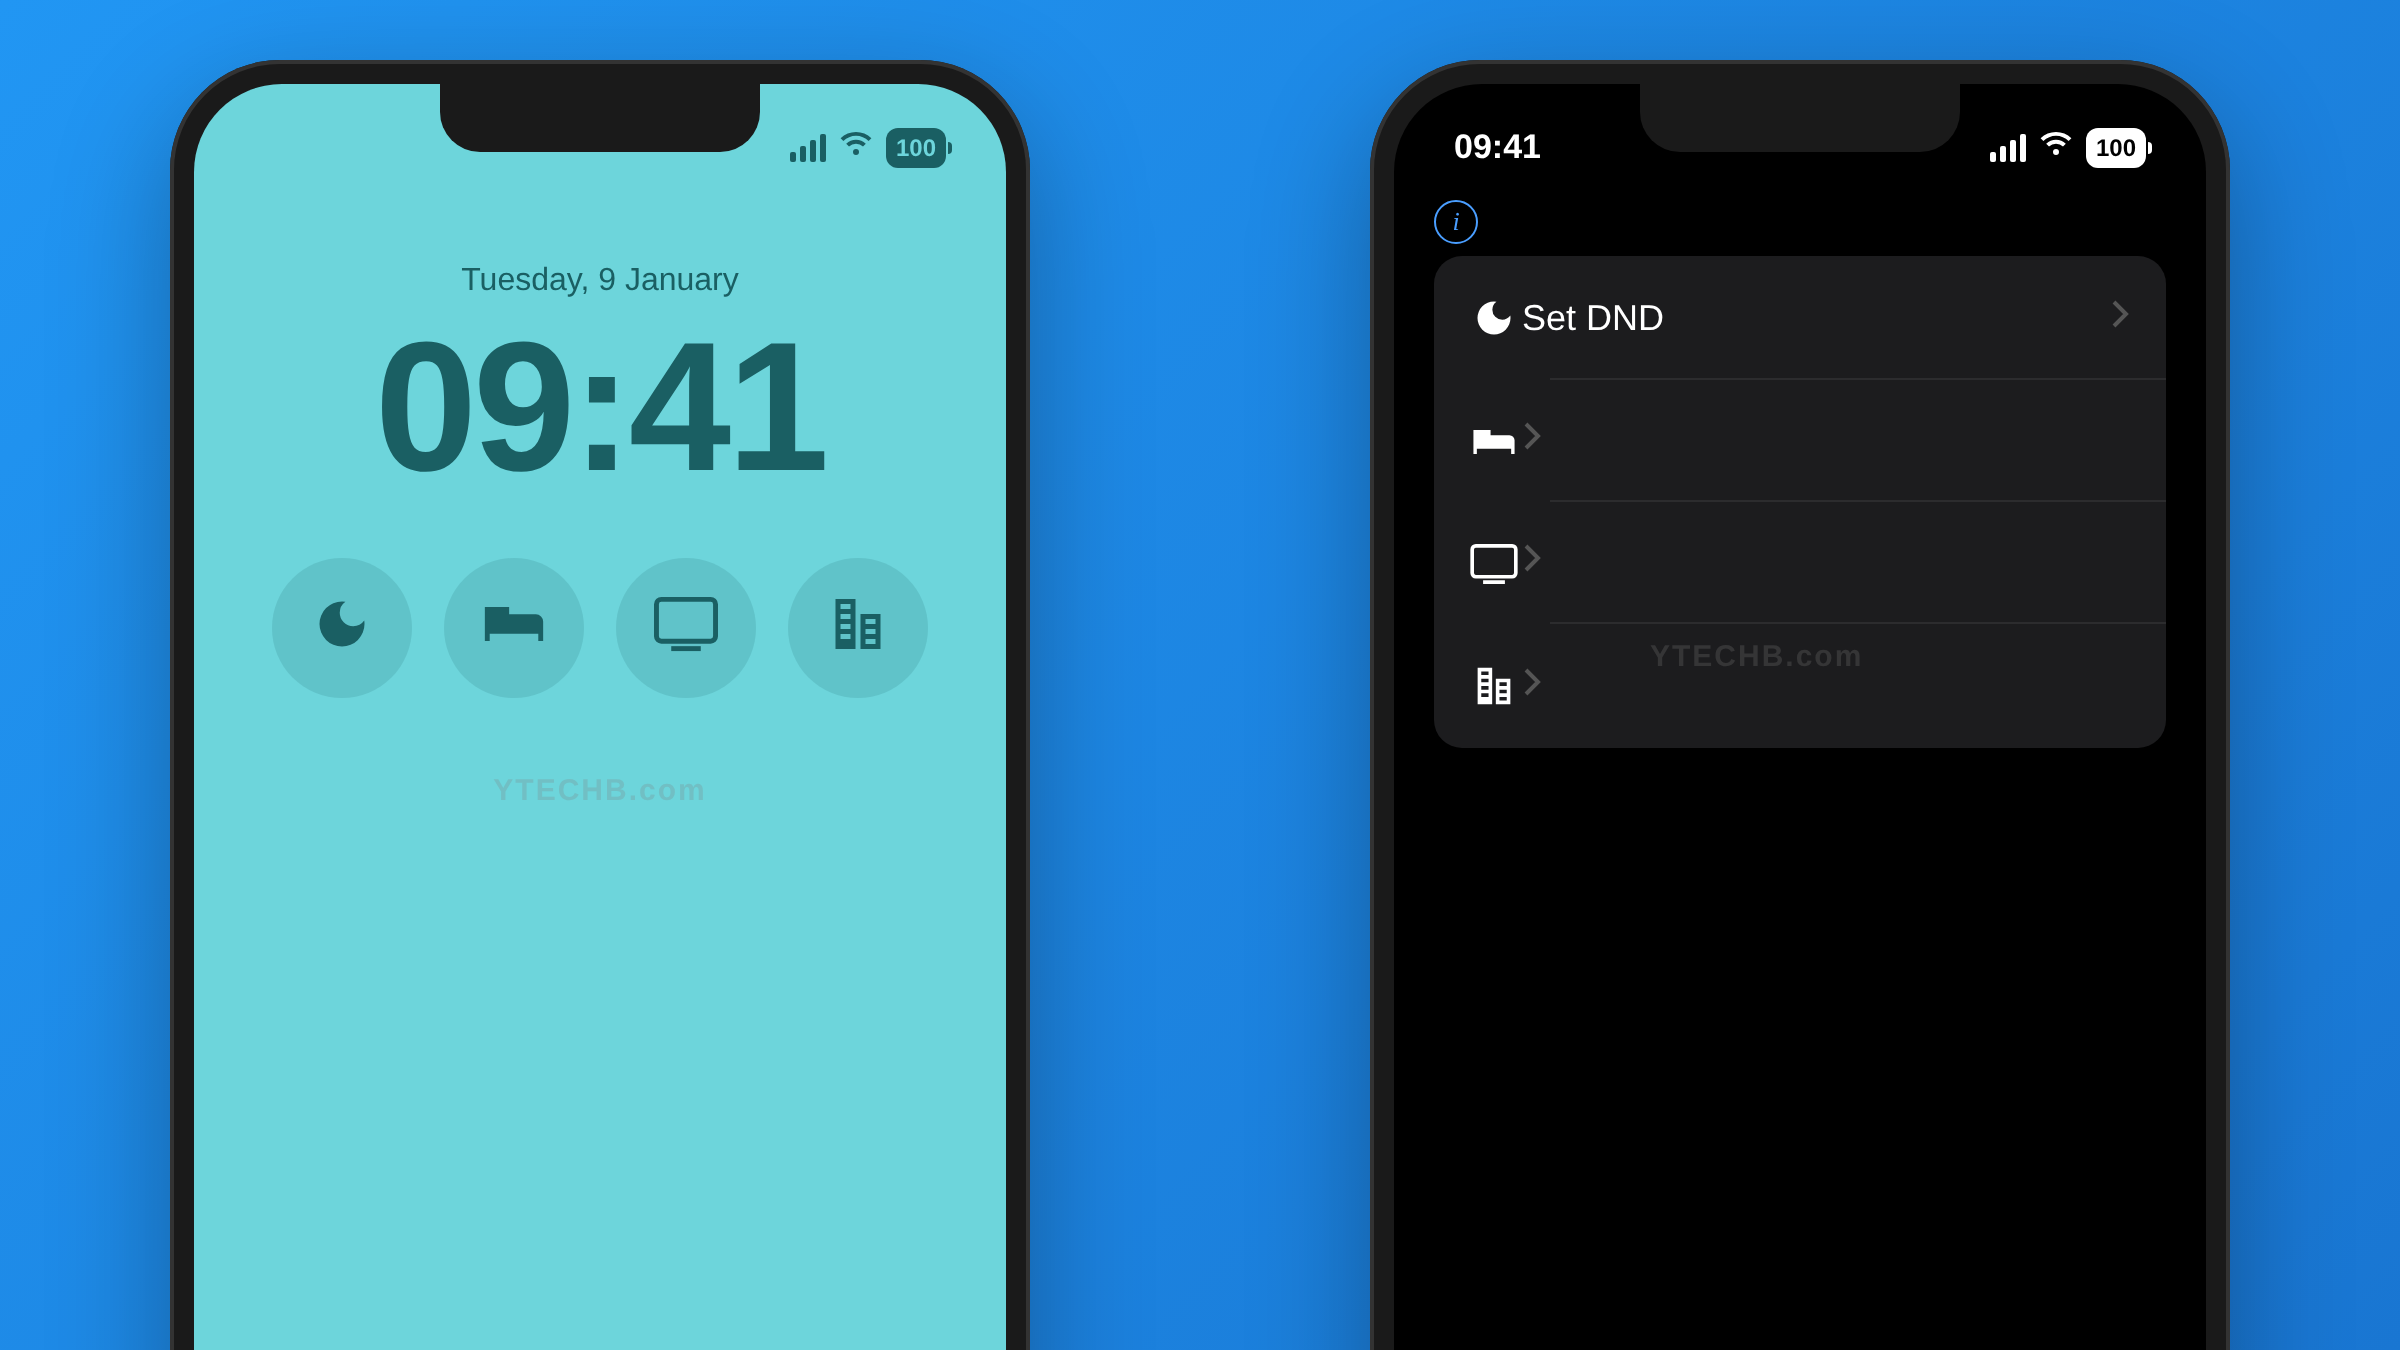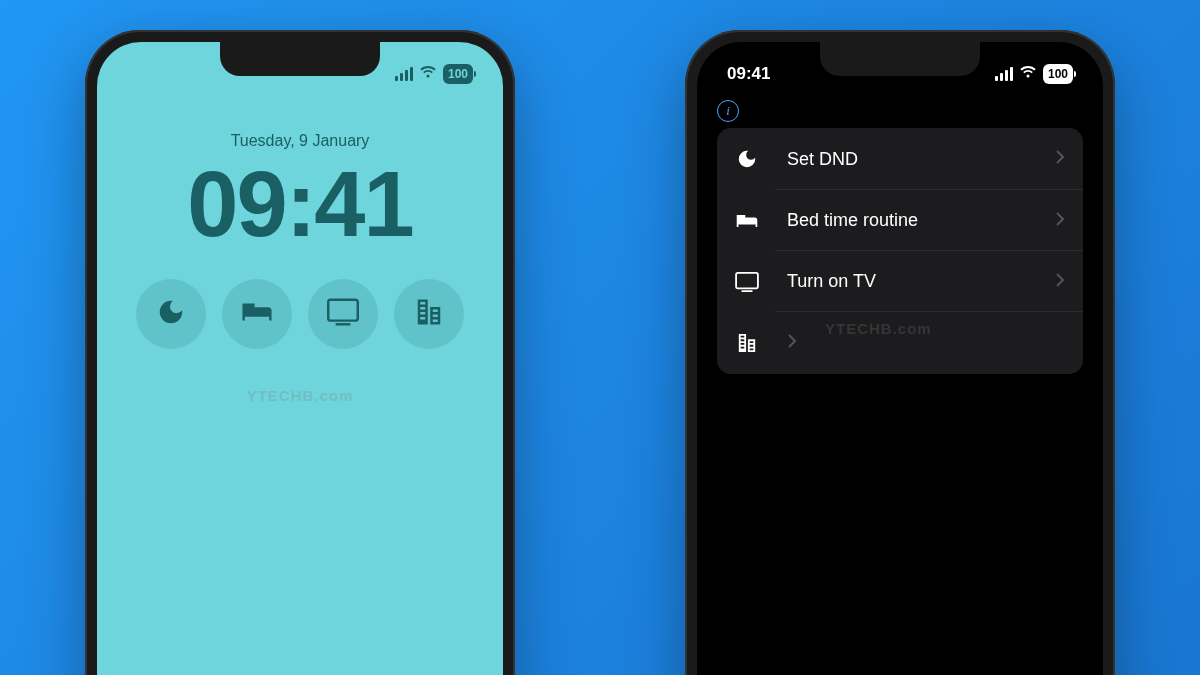--- a/index.html
+++ b/index.html
@@ -123,21 +123,21 @@
     .shortcuts-title { font-size: 34px; font-weight: 700; margin-bottom: 14px; }
     .shortcuts-panel {
       background: #1c1c1e;
       border-radius: 14px;
       overflow: hidden;
     }
     .shortcut-item {
       display: flex;
       align-items: center;
       padding: 20px 18px;
-      gap: 28px;
+      gap: 2px;
       position: relative;
     }
     .shortcut-item:not(:last-child)::after {
       content: '';
       position: absolute;
       bottom: 0;
       left: 58px;
       right: 0;
       height: 1px;
       background: #2c2c2e;
@@ -238,33 +238,31 @@
           <span class="chevron"><svg width="10" height="16" viewBox="0 0 10 16">
                 <path fill="none" stroke="currentColor" stroke-width="2" d="M2 2l6 6-6 6"></path>
               </svg></span>
         </div>
         <div class="shortcut-item">
           <span class="shortcut-icon">
               <svg width="26" height="18" viewBox="0 0 28 20">
                 <path fill="currentColor" d="M2 3v14h2v-3h20v3h2V9a3 3 0 00-3-3H12V3H2zm4 7a2.5 2.5 0 100-5 2.5 2.5 0 000 5z"></path>
               </svg>
             </span>
-          <span class="shortcut-label">Bed time routine</span>
           <span class="chevron"><svg width="10" height="16" viewBox="0 0 10 16">
                 <path fill="none" stroke="currentColor" stroke-width="2" d="M2 2l6 6-6 6"></path>
               </svg></span>
         </div>
         <div class="shortcut-item">
           <span class="shortcut-icon">
               <svg width="24" height="20" viewBox="0 0 26 22">
                 <rect x="1" y="1" width="24" height="17" rx="2" fill="none" stroke="currentColor" stroke-width="2"></rect>
                 <line x1="7" y1="21" x2="19" y2="21" stroke="currentColor" stroke-width="2"></line>
               </svg>
             </span>
-          <span class="shortcut-label">Turn on TV</span>
           <span class="chevron"><svg width="10" height="16" viewBox="0 0 10 16">
                 <path fill="none" stroke="currentColor" stroke-width="2" d="M2 2l6 6-6 6"></path>
               </svg></span>
         </div>
         <div class="shortcut-item">
           <span class="shortcut-icon">
               <svg width="20" height="22" viewBox="0 0 22 24">
                 <path fill="currentColor" d="M2 2v20h8V2H2zm2 2h4v2H4V4zm0 4h4v2H4V8zm0 4h4v2H4v-2zm0 4h4v2H4v-2zM12 8v14h8V8h-8zm2 2h4v2h-4v-2zm0 4h4v2h-4v-2zm0 4h4v2h-4v-2z"></path>
               </svg>
             </span>

